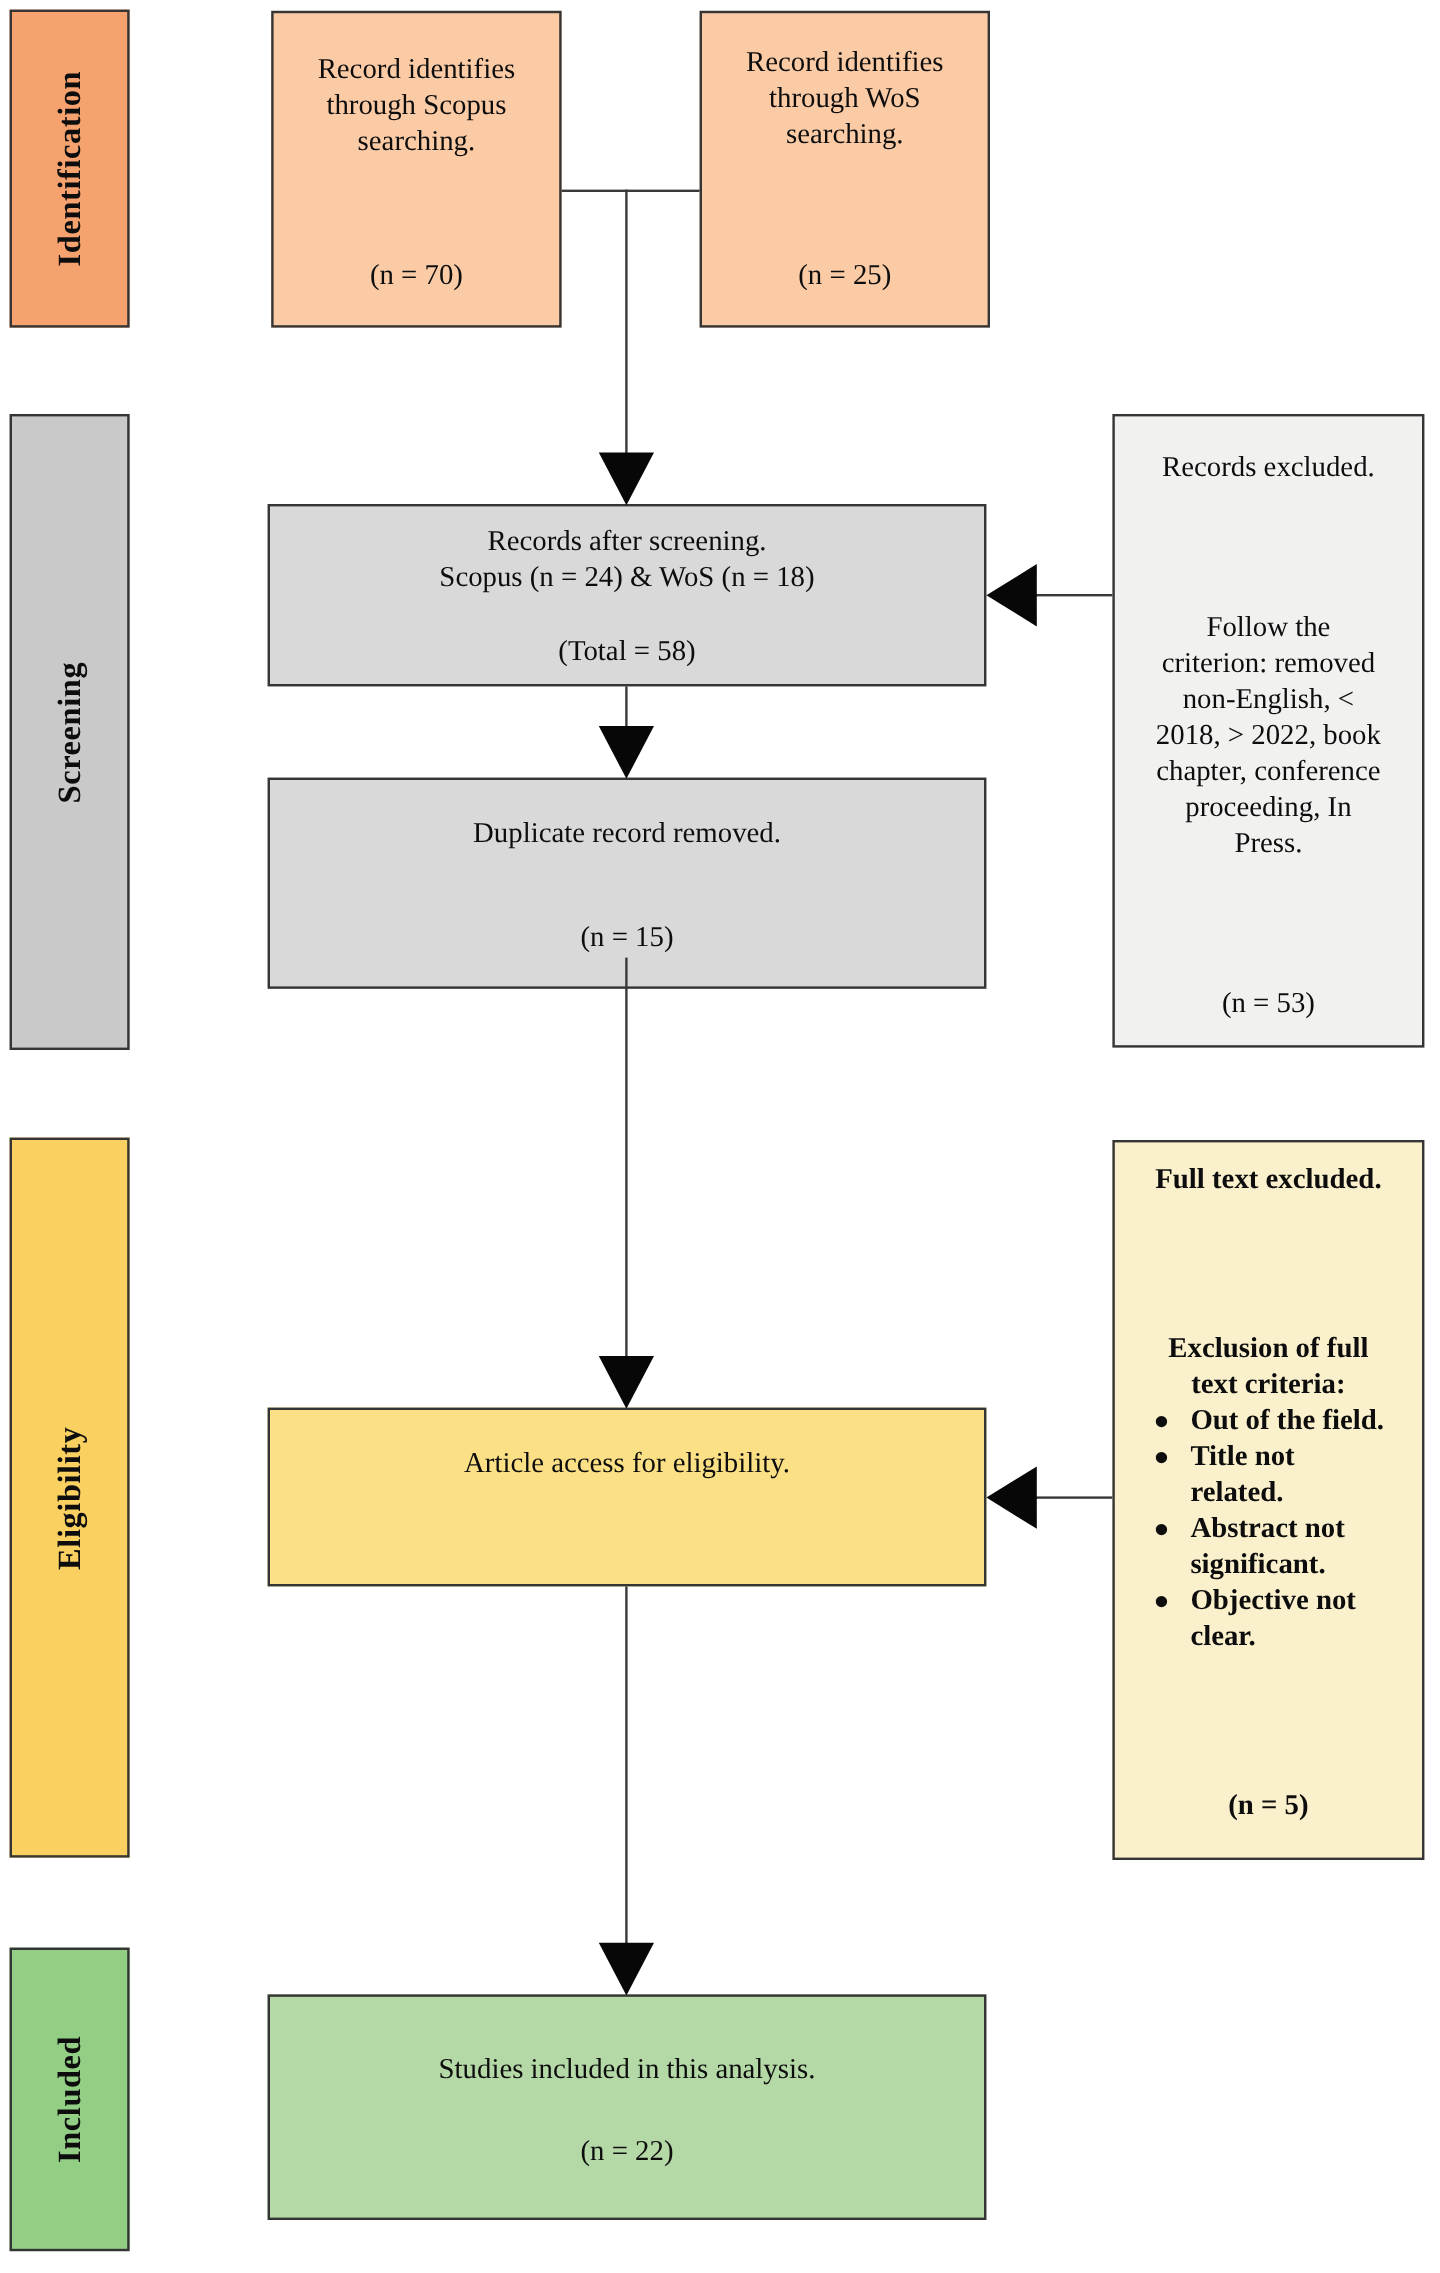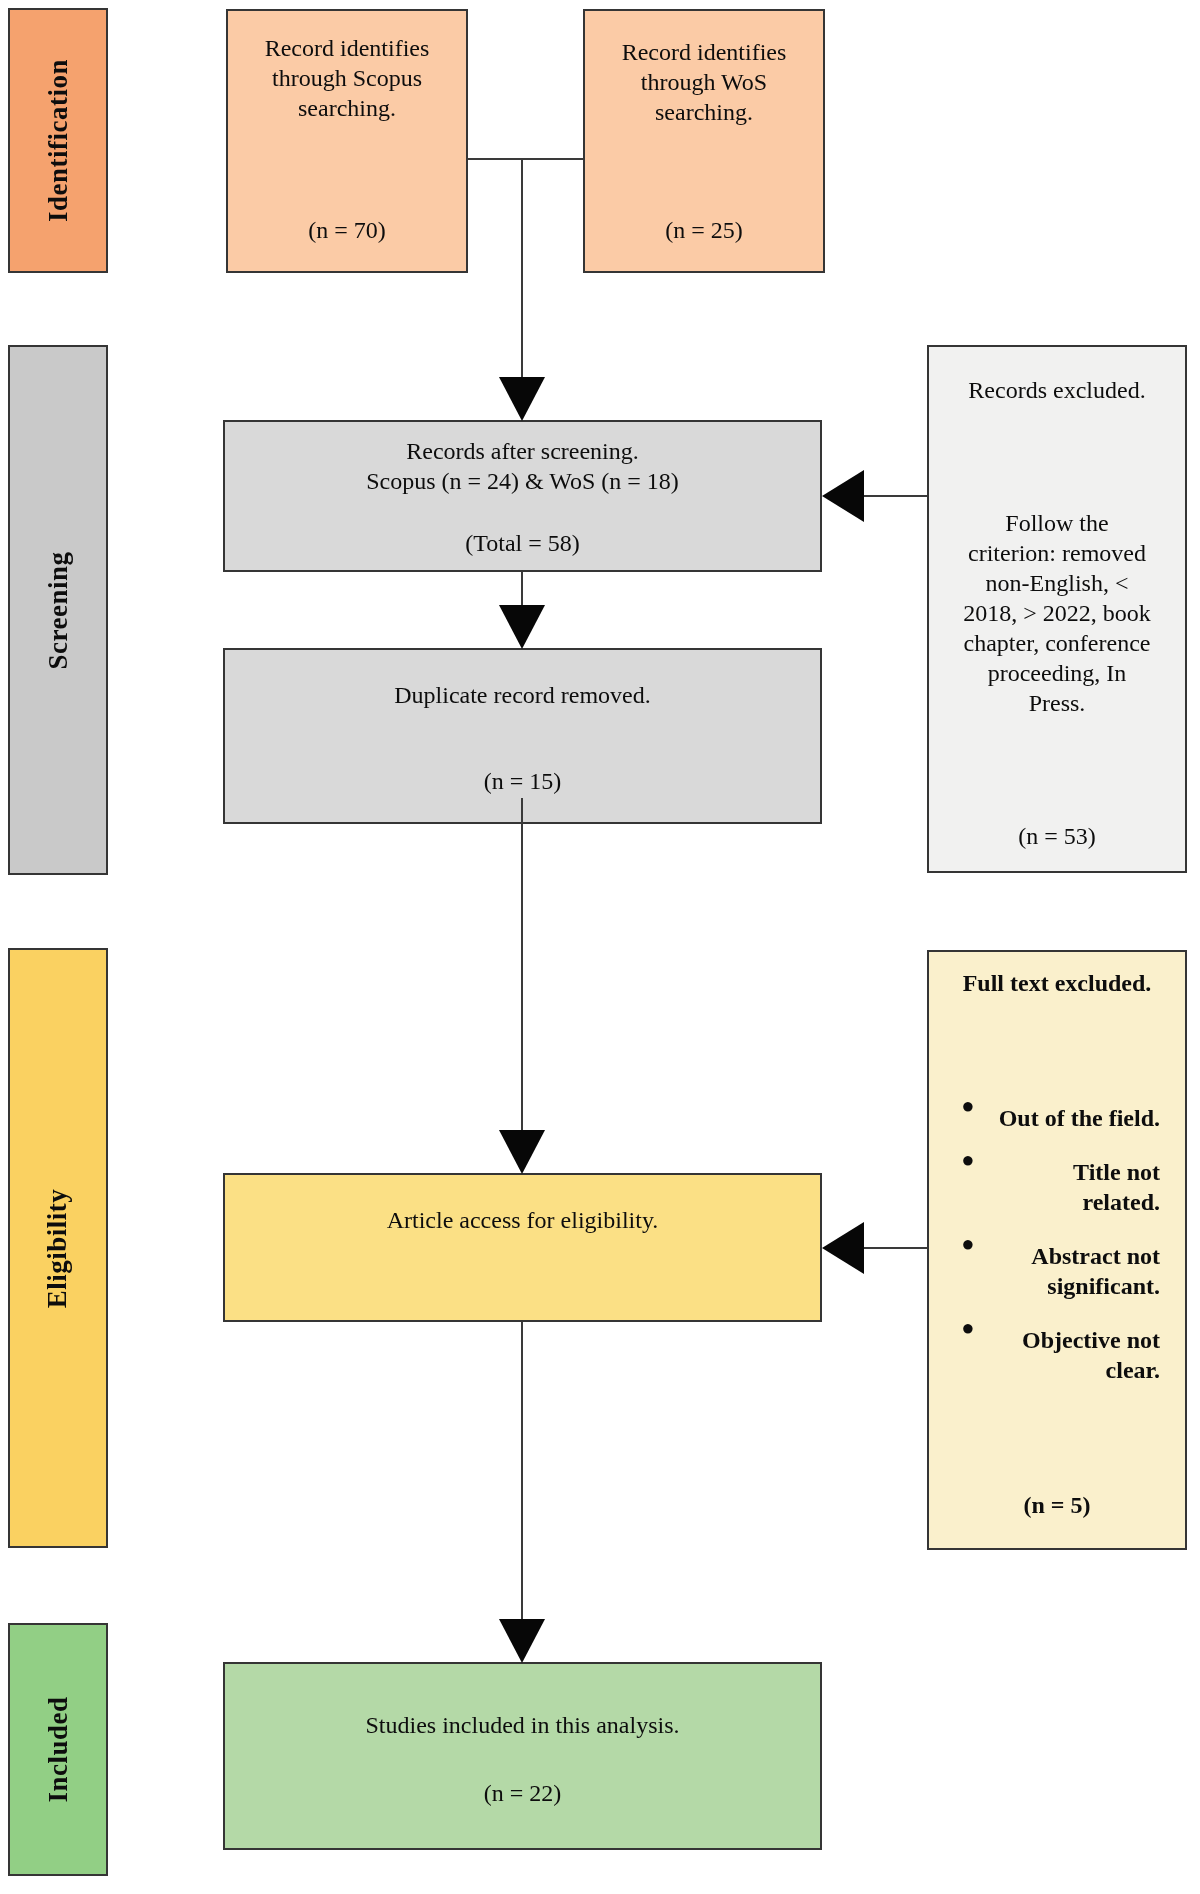--- a/index.html
+++ b/index.html
@@ -34,34 +34,34 @@
     white-space:nowrap;
     font-weight:bold;
     font-size:27px;
     letter-spacing:0.5px;
   }
   #stage-identification{top:8px;height:265px;background:var(--identification_bar);}
   #stage-screening{top:345px;height:530px;background:var(--screening_bar);}
   #stage-eligibility{top:948px;height:600px;background:var(--eligibility_bar);}
   #stage-included{top:1623px;height:253px;background:var(--included_bar);}
   
-  #box-scopus{left:226px;top:9px;width:242px;height:264px;background:var(--source_box);padding:22px 8px 26px;}
+  #box-scopus{left:226px;top:9px;width:242px;height:264px;background:var(--source_box);padding:32px 8px 26px;}
   #box-wos{left:583px;top:9px;width:242px;height:264px;background:var(--source_box);padding:26px 8px 26px;}
   #box-after{left:223px;top:420px;width:599px;height:152px;background:var(--screening_box);padding:14px 8px 12px;}
   #box-dup{left:223px;top:648px;width:599px;height:176px;background:var(--screening_box);padding:30px 8px 26px;}
   #box-elig{left:223px;top:1173px;width:599px;height:149px;background:var(--eligibility_box);padding:30px 8px 16px;}
   #box-incl{left:223px;top:1662px;width:599px;height:188px;background:var(--included_box);padding:46px 8px 40px;}
   
   #box-rec-excl{left:927px;top:345px;width:260px;height:528px;background:var(--side_note_gray);padding:28px 8px 20px;}
   #box-ft-excl{left:927px;top:950px;width:260px;height:600px;background:var(--side_note_cream);padding:16px 6px 28px;font-weight:bold;}
   #box-rec-excl .body{max-width:196px;}
   #box-ft-excl .subtitle{max-width:200px;margin:0 auto;}
   .bullet-row{display:flex;align-items:flex-start;width:100%;padding:0 14px;box-sizing:border-box;}
   .bullet-dot{width:38px;flex:0 0 38px;font-size:22px;line-height:30px;}
-  .bullet-text{flex:1;text-align:right;max-width:168px;margin:12px auto;}
+  .bullet-text{flex:1;text-align:left;max-width:168px;margin:0 auto;}
   
   .hline,.vline{position:absolute;background:#3a3a3a;}
   .arrow-down{
     position:absolute;width:0;height:0;
     border-left:23px solid transparent;
     border-right:23px solid transparent;
     border-top:44px solid #070707;
   }
   .arrow-left{
     position:absolute;width:0;height:0;
@@ -129,20 +129,21 @@
     <div class="chunk">(n = 53)</div>
   </div>
 
   <div class="box" id="box-elig">
     <div class="chunk">Article access for eligibility.</div>
   </div>
 
   <div class="box" id="box-ft-excl">
     <div class="chunk" style="max-width:190px;margin:0 auto;">Full text excluded.</div>
     <div class="chunk">
+      <div class="subtitle">Exclusion of full text criteria:</div>
       <div class="bullet-row">
         <span class="bullet-dot">●</span>
         <span class="bullet-text">Out of the field.</span>
       </div>
       <div class="bullet-row">
         <span class="bullet-dot">●</span>
         <span class="bullet-text">Title not related.</span>
       </div>
       <div class="bullet-row">
         <span class="bullet-dot">●</span>

